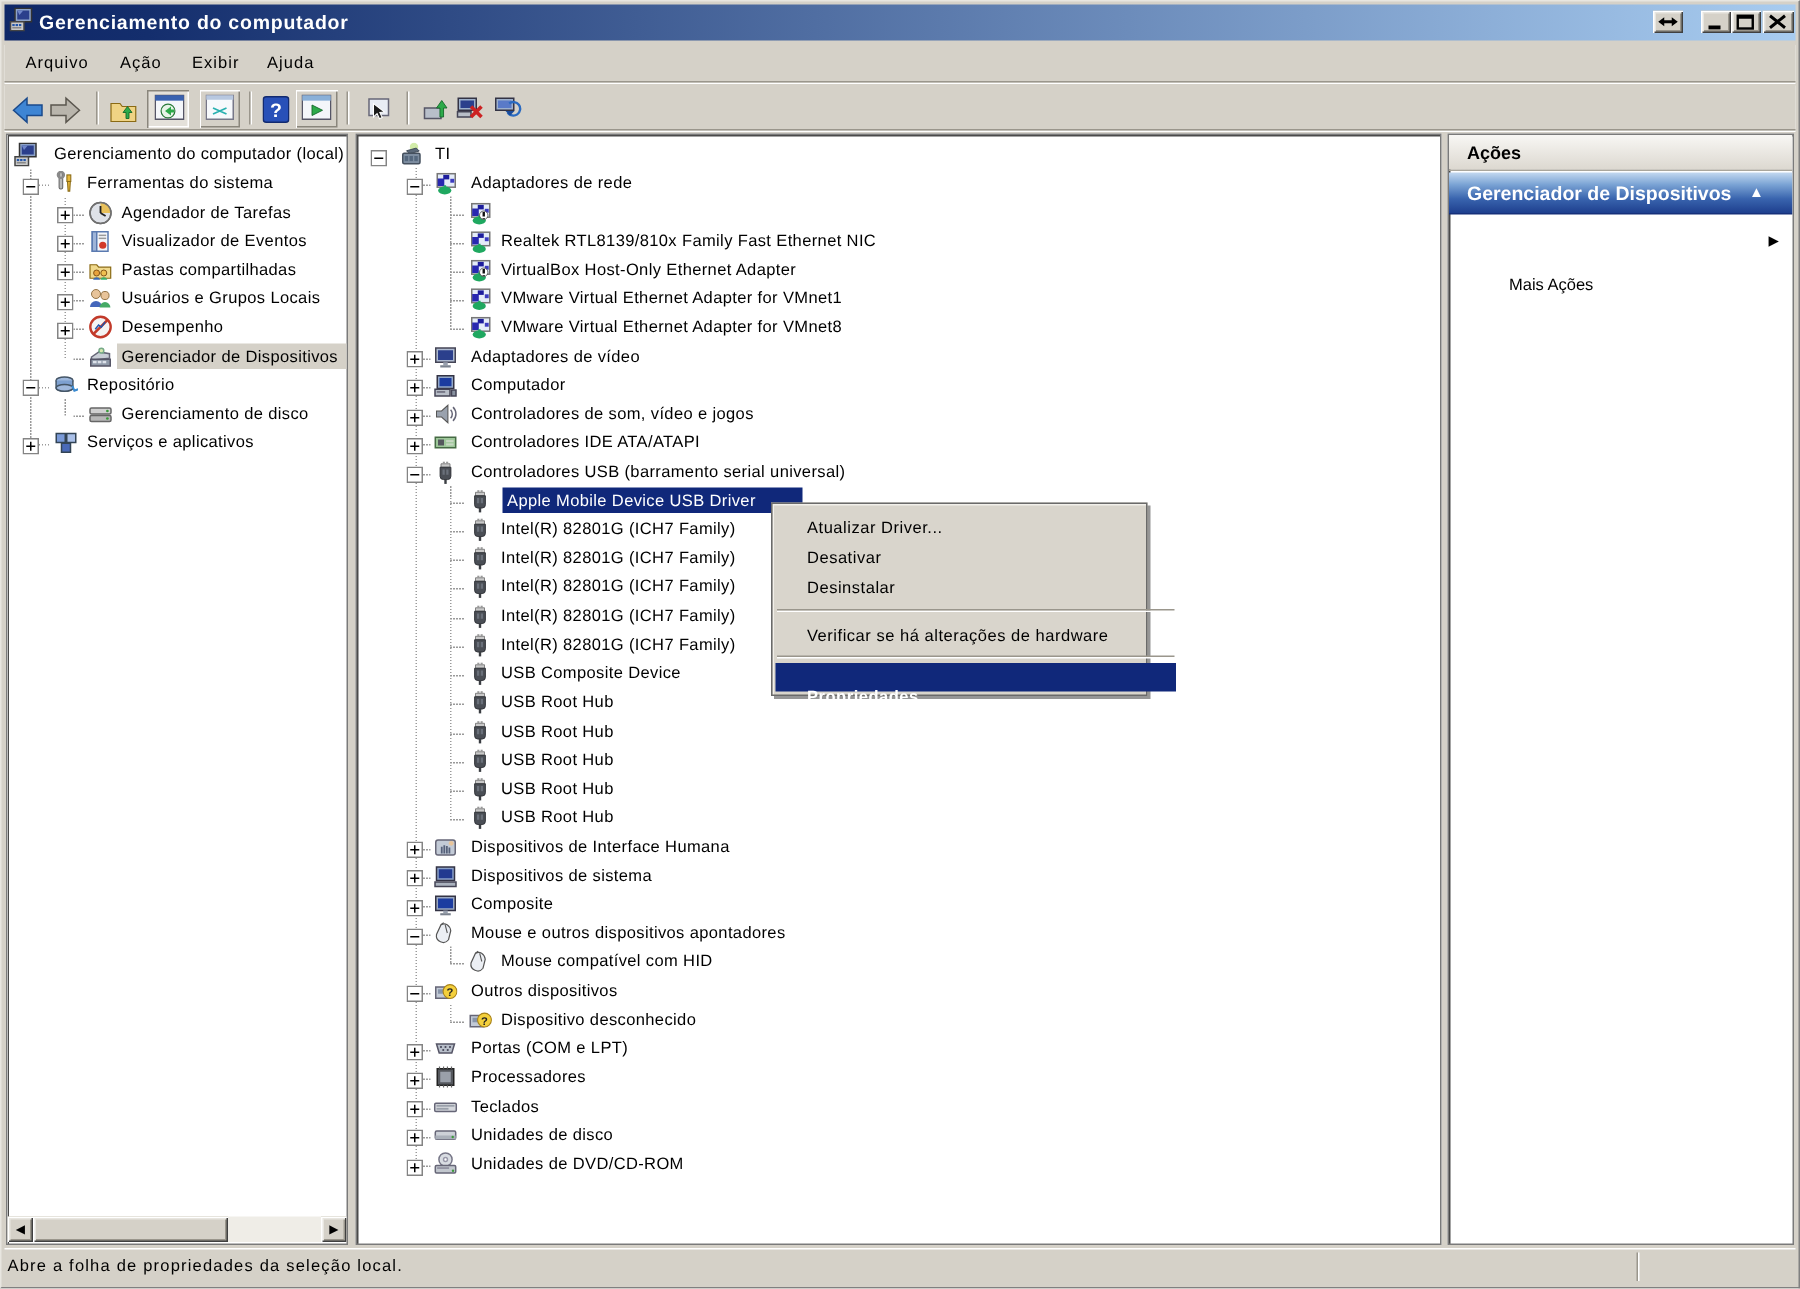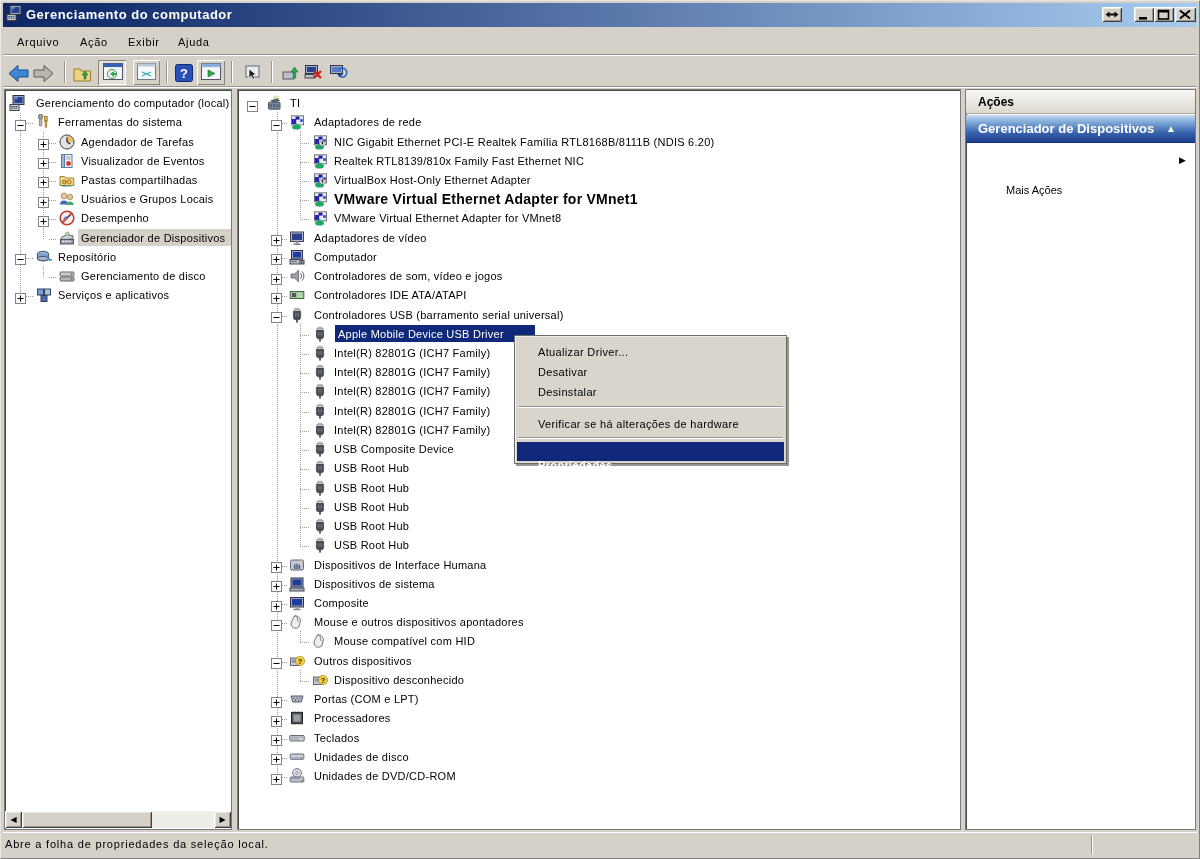--- a/index.html
+++ b/index.html
@@ -306,21 +306,20 @@
 <div style="position:absolute;left:74px;top:43.5px;width:16px;height:16px;"><svg width="16" height="16" viewBox="0 0 16 16">
         <rect x="2.5" y="1.8" width="12" height="9" fill="#e4ecf8" stroke="#777"></rect>
         <rect x="6.5" y="2.6" width="4" height="3" fill="#1c1c9c"></rect>
         <rect x="11.2" y="5.2" width="2.6" height="2.6" fill="#3c3cc0"></rect>
         <path d="M2.8 5 l4.4 0 l0 5 l-4.4 0 z" fill="#2828b0"></path>
         <ellipse cx="7.5" cy="13" rx="4.4" ry="2.6" fill="#1fa860"></ellipse>
         <rect x="6.8" y="9.5" width="1.6" height="2.4" fill="#1fa860"></rect>
         <circle cx="10.5" cy="9.5" r="2.8" fill="#fff" stroke="#333" stroke-width="0.5"></circle>
         <path d="M10.5 7.4 l0 3 m0 1 l0 0.4" stroke="#111" stroke-width="1.6"></path>
       </svg></div>
-<div style="position:absolute;left:96px;top:43.5px;height:16px;line-height:16px;font-size:11px;font-weight:normal;color:#000;white-space:nowrap;letter-spacing:0.25px;">NIC Gigabit Ethernet PCI-E Realtek Família RTL8168B/8111B (NDIS 6.20)</div>
 <div style="position:absolute;left:74px;top:62.7px;width:16px;height:16px;"><svg width="16" height="16" viewBox="0 0 16 16">
         <rect x="2.5" y="1.8" width="12" height="9" fill="#e4ecf8" stroke="#777"></rect>
         <rect x="6.5" y="2.6" width="4" height="3" fill="#1c1c9c"></rect>
         <rect x="11.2" y="5.2" width="2.6" height="2.6" fill="#3c3cc0"></rect>
         <path d="M2.8 5 l4.4 0 l0 5 l-4.4 0 z" fill="#2828b0"></path>
         <ellipse cx="7.5" cy="13" rx="4.4" ry="2.6" fill="#1fa860"></ellipse>
         <rect x="6.8" y="9.5" width="1.6" height="2.4" fill="#1fa860"></rect>
       </svg></div>
 <div style="position:absolute;left:96px;top:62.7px;height:16px;line-height:16px;font-size:11px;font-weight:normal;color:#000;white-space:nowrap;letter-spacing:0.25px;">Realtek RTL8139/810x Family Fast Ethernet NIC</div>
 <div style="position:absolute;left:74px;top:81.9px;width:16px;height:16px;"><svg width="16" height="16" viewBox="0 0 16 16">
@@ -335,21 +334,21 @@
       </svg></div>
 <div style="position:absolute;left:96px;top:81.9px;height:16px;line-height:16px;font-size:11px;font-weight:normal;color:#000;white-space:nowrap;letter-spacing:0.25px;">VirtualBox Host-Only Ethernet Adapter</div>
 <div style="position:absolute;left:74px;top:101.2px;width:16px;height:16px;"><svg width="16" height="16" viewBox="0 0 16 16">
         <rect x="2.5" y="1.8" width="12" height="9" fill="#e4ecf8" stroke="#777"></rect>
         <rect x="6.5" y="2.6" width="4" height="3" fill="#1c1c9c"></rect>
         <rect x="11.2" y="5.2" width="2.6" height="2.6" fill="#3c3cc0"></rect>
         <path d="M2.8 5 l4.4 0 l0 5 l-4.4 0 z" fill="#2828b0"></path>
         <ellipse cx="7.5" cy="13" rx="4.4" ry="2.6" fill="#1fa860"></ellipse>
         <rect x="6.8" y="9.5" width="1.6" height="2.4" fill="#1fa860"></rect>
       </svg></div>
-<div style="position:absolute;left:96px;top:101.2px;height:16px;line-height:16px;font-size:14px;font-weight:bold;color:#000;white-space:nowrap;letter-spacing:0.25px;">VMware Virtual Ethernet Adapter for VMnet1</div>
+<div style="position:absolute;left:96px;top:101.2px;height:16px;line-height:16px;font-size:11px;font-weight:normal;color:#000;white-space:nowrap;letter-spacing:0.25px;">VMware Virtual Ethernet Adapter for VMnet1</div>
 <div style="position:absolute;left:74px;top:120.4px;width:16px;height:16px;"><svg width="16" height="16" viewBox="0 0 16 16">
         <rect x="2.5" y="1.8" width="12" height="9" fill="#e4ecf8" stroke="#777"></rect>
         <rect x="6.5" y="2.6" width="4" height="3" fill="#1c1c9c"></rect>
         <rect x="11.2" y="5.2" width="2.6" height="2.6" fill="#3c3cc0"></rect>
         <path d="M2.8 5 l4.4 0 l0 5 l-4.4 0 z" fill="#2828b0"></path>
         <ellipse cx="7.5" cy="13" rx="4.4" ry="2.6" fill="#1fa860"></ellipse>
         <rect x="6.8" y="9.5" width="1.6" height="2.4" fill="#1fa860"></rect>
       </svg></div>
 <div style="position:absolute;left:96px;top:120.4px;height:16px;line-height:16px;font-size:11px;font-weight:normal;color:#000;white-space:nowrap;letter-spacing:0.25px;">VMware Virtual Ethernet Adapter for VMnet8</div>
 <div style="position:absolute;left:33px;top:142.1px;width:11px;height:11px;"><svg width="11" height="11">
@@ -667,21 +666,21 @@
 <div style="position:absolute;left:12px;top:0;height:24px;line-height:24px;font-size:12px;font-weight:bold;color:#000;">Ações</div>
 <div style="position:absolute;left:0;top:25px;width:229px;height:28px;background:linear-gradient(to bottom,#c3d8f0 0%,#7aa3d4 30%,#3964ae 65%,#1e3f8e 100%);border-bottom:1px solid #16307a;"></div>
 <div style="position:absolute;left:12px;top:25px;height:28px;line-height:28px;font-size:13px;font-weight:bold;color:#fff;">Gerenciador de Dispositivos</div>
 <div style="position:absolute;left:200px;top:25px;height:28px;line-height:28px;font-size:10px;color:#fff;">▲</div>
 <div style="position:absolute;left:40px;top:60px;height:20px;line-height:20px;font-size:11px;color:#000;margin-top:30px;">Mais Ações</div>
 <div style="position:absolute;left:213px;top:60px;height:20px;line-height:20px;font-size:9px;color:#000;">▶</div>
 </div>
 <div class="abs" style="left:3px;top:832px;width:1194px;height:25px;background:#d5d1c8;border-top:1px solid #ffffff;"></div>
 <div class="abs" style="left:5px;top:832px;height:25px;line-height:25px;font-size:11px;color:#000;letter-spacing:0.8px;">Abre a folha de propriedades da seleção local.</div>
 <div class="abs" style="left:1091px;top:835px;width:1px;height:19px;background:#9a968c;box-shadow:1px 0 0 #ffffff;"></div>
-<div class="abs" style="left:514px;top:335px;width:273px;height:129px;background:#d9d5cc;border:1px solid #6a6a6a;box-shadow:inset 1px 1px 0 #f2f0ea, 2px 2px 0 rgba(64,64,64,0.55);padding-left:18px;">
+<div class="abs" style="left:514px;top:335px;width:251px;height:129px;background:#d9d5cc;border:1px solid #6a6a6a;box-shadow:inset 1px 1px 0 #f2f0ea, 2px 2px 0 rgba(64,64,64,0.55);padding-left:18px;">
 <div style="position:absolute;left:2px;top:106px;width:267px;height:18.5px;background:#10287a;"></div>
 <div style="position:absolute;left:23px;top:7.5px;height:16px;line-height:16px;font-size:11px;font-weight:normal;color:#000;white-space:nowrap;letter-spacing:0.35px;">Atualizar Driver...</div>
 <div style="position:absolute;left:23px;top:28.0px;height:16px;line-height:16px;font-size:11px;font-weight:normal;color:#000;white-space:nowrap;letter-spacing:0.35px;">Desativar</div>
 <div style="position:absolute;left:23px;top:48.0px;height:16px;line-height:16px;font-size:11px;font-weight:normal;color:#000;white-space:nowrap;letter-spacing:0.35px;">Desinstalar</div>
 <div style="position:absolute;left:3px;top:70px;width:265px;height:1px;background:#9a968c;box-shadow:0 1px 0 #ffffff;"></div>
 <div style="position:absolute;left:23px;top:79.5px;height:16px;line-height:16px;font-size:11px;font-weight:normal;color:#000;white-space:nowrap;letter-spacing:0.35px;">Verificar se há alterações de hardware</div>
 <div style="position:absolute;left:3px;top:101px;width:265px;height:1px;background:#9a968c;box-shadow:0 1px 0 #ffffff;"></div>
 <div style="position:absolute;left:23px;top:107.5px;height:16px;line-height:16px;font-size:11px;font-weight:bold;color:#fff;white-space:nowrap;letter-spacing:0.35px;margin-top:13px;">Propriedades</div>
 </div>
 </body></html>

